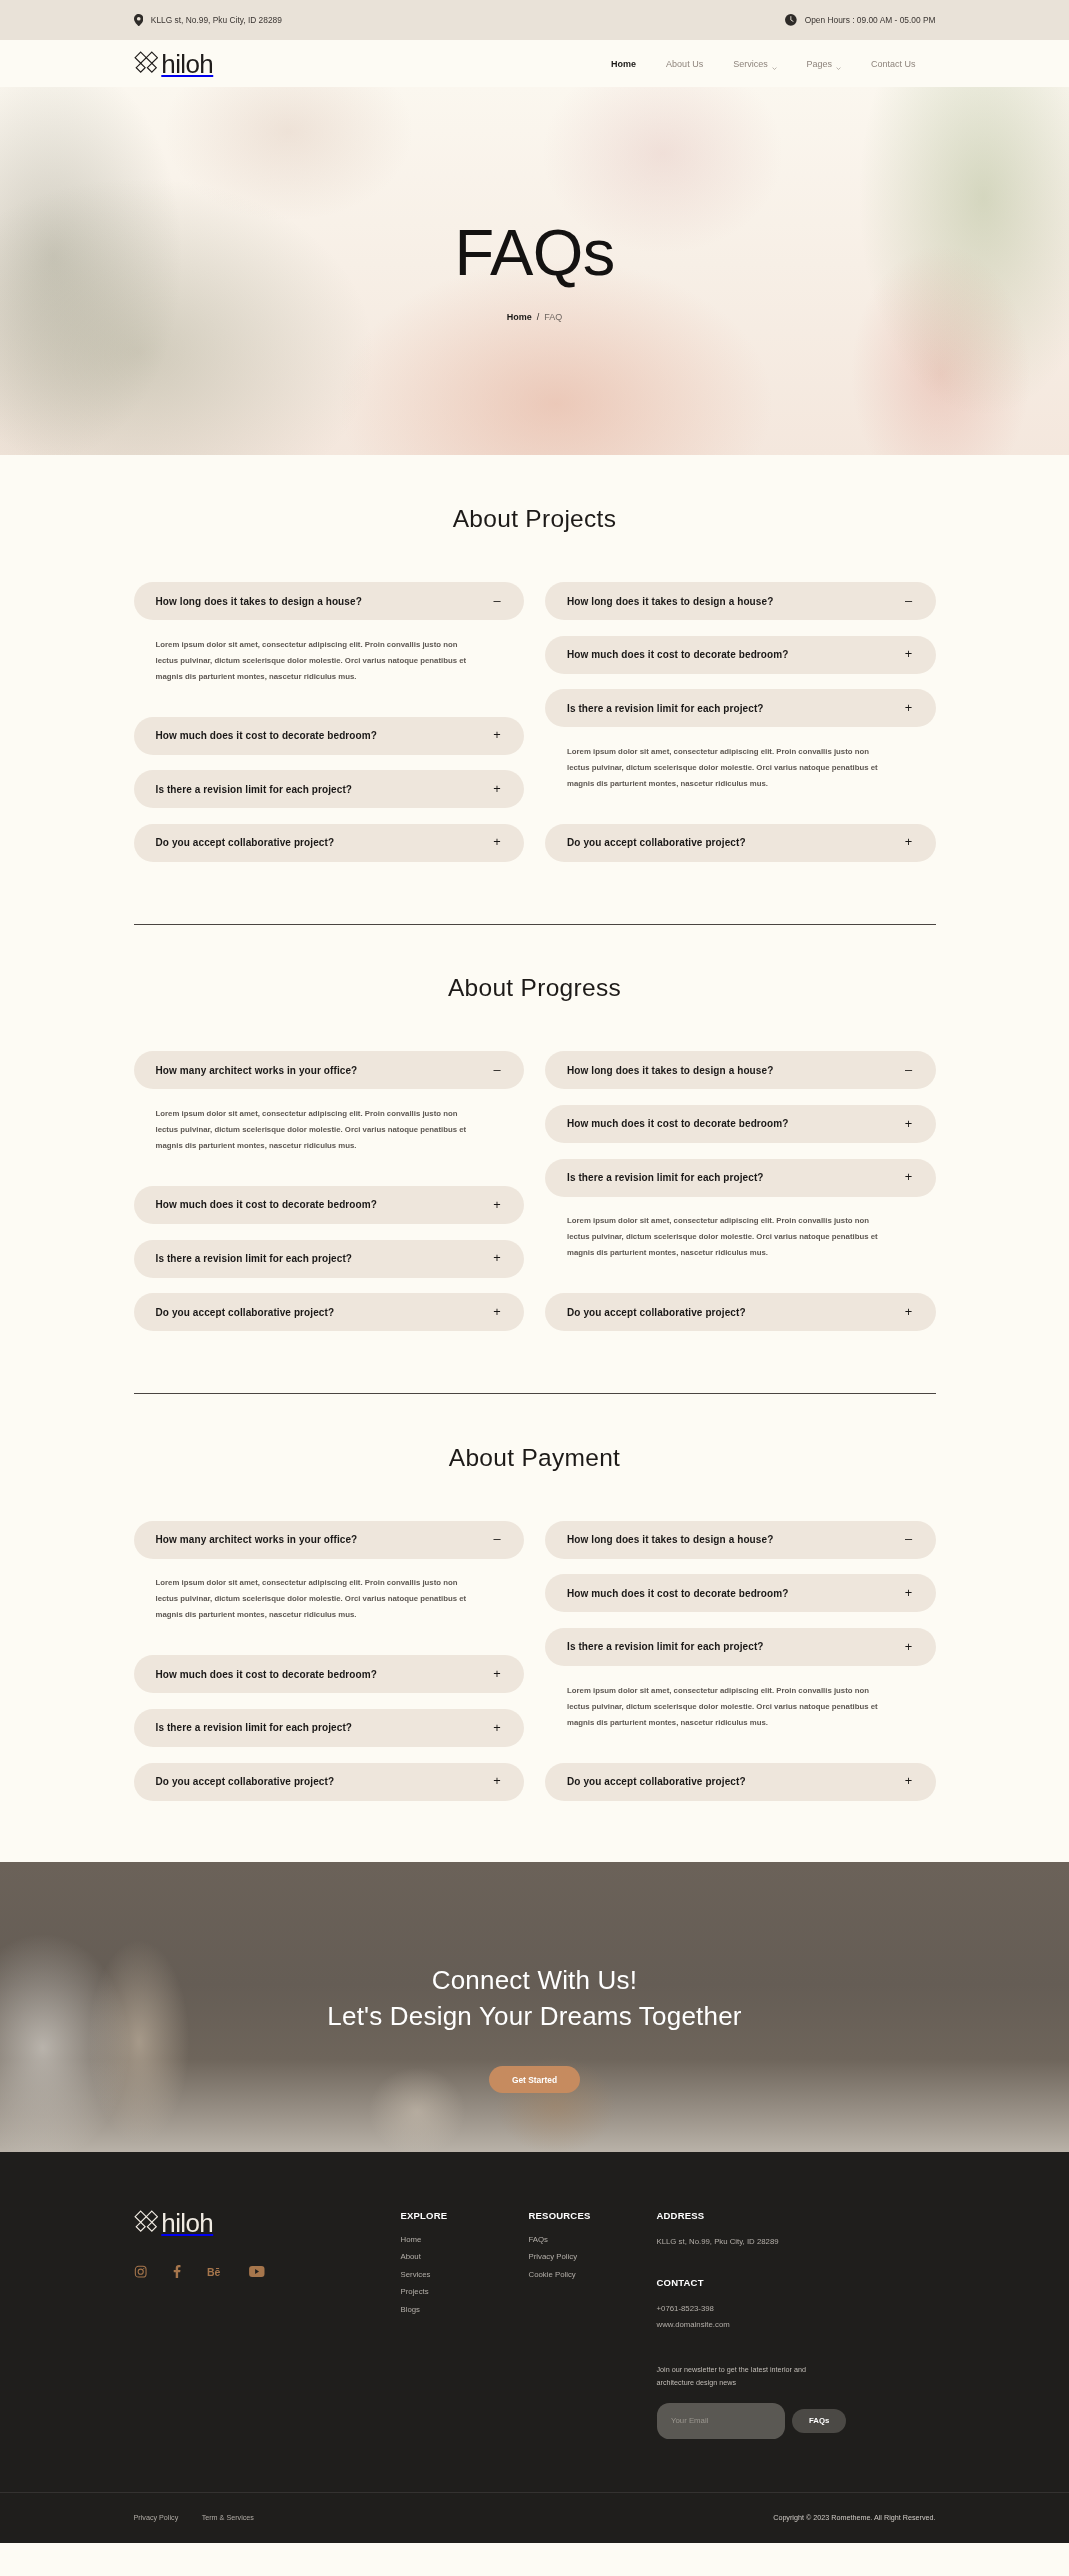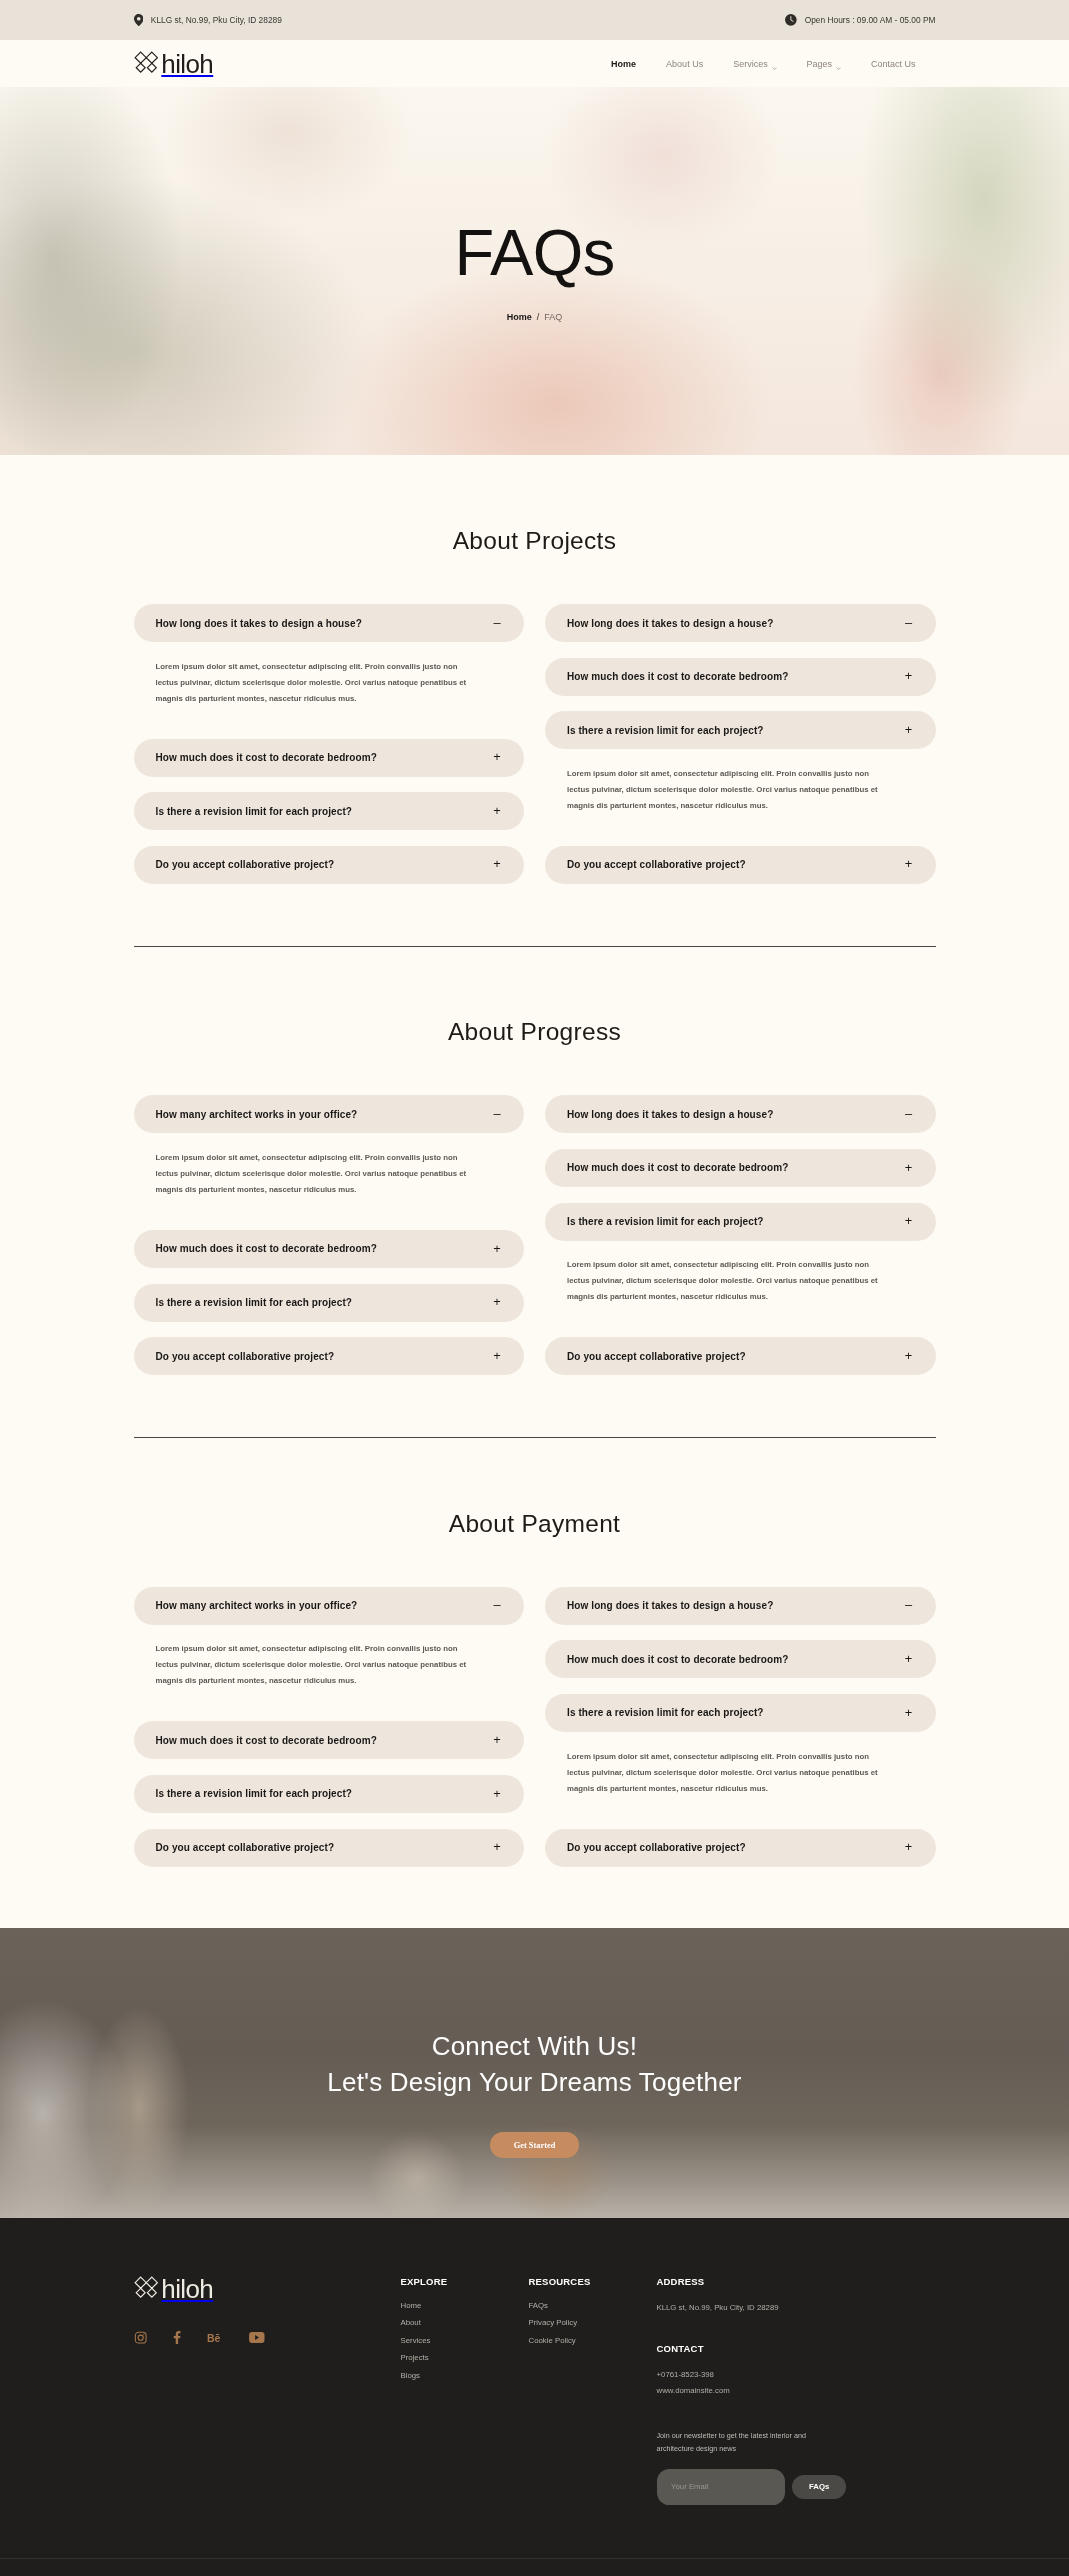--- a/index.html
+++ b/index.html
@@ -45,21 +45,21 @@
       linear-gradient(180deg,#fbf7ef 0%,#f7efe6 48%,#f4e7dd 100%);
   }
   .hero-inner{position:relative;z-index:2;height:100%;display:flex;flex-direction:column;align-items:center;justify-content:center;}
   .hero h1{font-size:65px;font-weight:300;letter-spacing:-0.6px;line-height:1;color:#141211;font-family:"Liberation Sans",sans-serif;}
   .crumb{margin-top:27px;font-size:9px;display:flex;gap:5px;align-items:center;}
   .crumb a{color:#1b1917;font-weight:700;text-decoration:none;}
   .crumb .sep{color:#2b2724;}
   .crumb .cur{color:#6f6660;}
 
   
-  .faq-block{padding-top:72px;}
+  .faq-block{padding-top:50px;}
   .faq-title{text-align:center;font-size:24.5px;font-weight:400;letter-spacing:0.3px;color:#1d1a18;font-family:"Liberation Sans",sans-serif;}
   .cols{display:flex;gap:21px;margin-top:49px;}
   .col{flex:1;display:flex;flex-direction:column;}
   .acc{
     background:#eee6dc;border-radius:19px;height:38px;
     display:flex;align-items:center;justify-content:space-between;
     padding:0 22px;cursor:pointer;
   }
   .acc-q{font-size:10px;font-weight:700;color:#1a1817;letter-spacing:0.1px;}
   .acc-ic{font-size:12.8px;color:#1a1817;line-height:1;width:10px;text-align:center;font-weight:400;}
@@ -76,21 +76,21 @@
       radial-gradient(ellipse 128px 167px at 4% 64%, rgba(247,244,238,0.55), rgba(247,244,238,0) 68%),
       radial-gradient(ellipse 72px 145px at 13% 62%, rgba(214,198,177,0.55), rgba(214,198,177,0) 70%),
       radial-gradient(ellipse 67px 61px at 39% 86%, rgba(226,214,197,0.40), rgba(226,214,197,0) 72%),
       radial-gradient(ellipse 84px 67px at 52% 84%, rgba(167,129,90,0.40), rgba(167,129,90,0) 72%),
       linear-gradient(180deg,#6b6259 0%,#655d55 42%,#6e655b 68%,#9c948a 88%,#b9b2a8 100%);
   }
   .cta-inner{position:relative;z-index:2;height:100%;display:flex;flex-direction:column;align-items:center;padding-top:100px;}
   .cta h2{font-size:26px;font-weight:400;color:#fff;line-height:1.42;text-align:center;letter-spacing:0.2px;font-family:"Liberation Sans",sans-serif;}
   .btn-primary{
     margin-top:31px;background:#c68b5f;color:#fff;border:none;border-radius:15.6px;
-    padding:8.4px 23.4px;font-size:8.4px;font-weight:700;cursor:pointer;font-family:Liberation Serif, serif;
+    padding:8.4px 23.4px;font-size:8.4px;font-weight:700;cursor:pointer;font-family:Liberation Sans, sans-serif;
   }
 
   
   .footer{background:#1f1e1c;color:#cfcac5;padding-top:58px;}
   .f-cols{display:flex;gap:0;}
   .f-brandcol{width:267px;padding-right:61px;}
   .f-brand{display:flex;align-items:center;gap:3.3px;}
   .f-brand .brand-text{color:#f0ebe2;font-size:26px;}
   .f-desc{margin-top:23.4px;font-size:7.8px;line-height:2.0;color:#b8b3ad;max-width:178px;}
   .socials{margin-top:29px;display:flex;gap:26px;align-items:center;}

